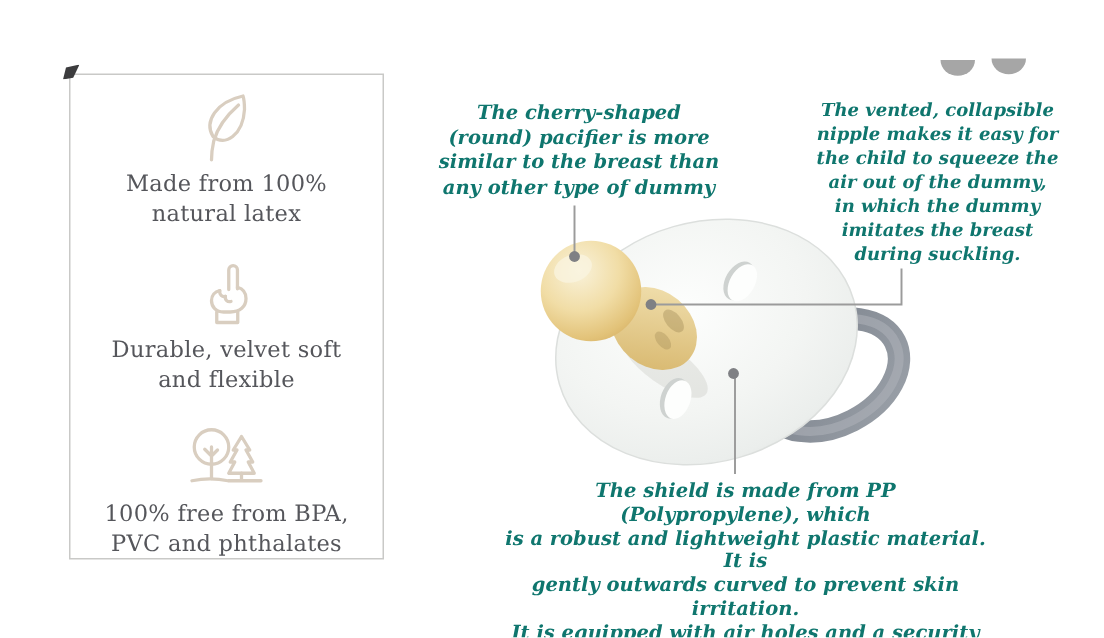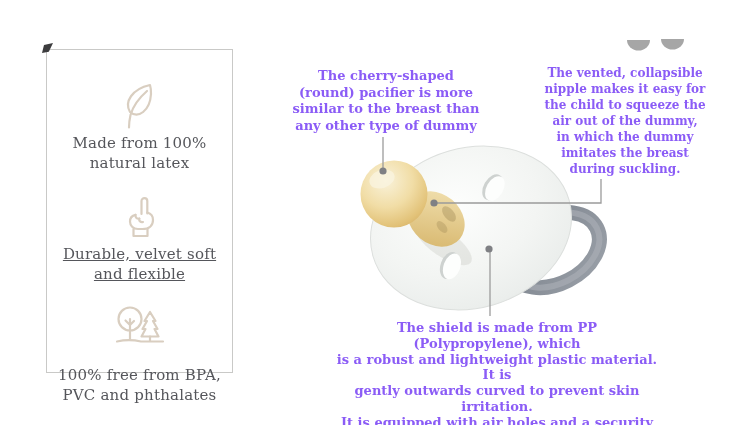--- a/index.html
+++ b/index.html
@@ -6,44 +6,44 @@
   .canvas{
     position:relative;
     width:736px;height:425px;
     background:#ffffff;
     overflow:hidden;
     font-family:"DejaVu Serif", serif;
   }
   
   .panel{
     position:absolute;left:46px;top:49px;
-    width:187px;height:324px;
+    width:210px;height:324px;
     border:1px solid #c9c9c7;
     box-sizing:border-box;
     display:flex;flex-direction:column;align-items:center;
-    padding-top:30px;
+    padding-top:9px;
   }
   .corner-mark{
     position:absolute;left:-5px;top:-7px;
     width:11px;height:10px;
     background:#3c3c3e;
     clip-path:polygon(0 100%, 18% 20%, 100% 0, 62% 88%);
   }
   .feature{display:flex;flex-direction:column;align-items:center;}
   .feature-label{
     font-size:15px;line-height:19.5px;
     color:#55565b;text-align:center;
     white-space:pre-line;letter-spacing:.2px;
   }
   .icon{stroke:#d9cec0;fill:none;stroke-width:2.2;stroke-linecap:round;stroke-linejoin:round;}
   
   .callout{
     position:absolute;
-    font-weight:600;
-    color:#8b5cf6;text-align:center;
+    font-style:italic;font-weight:600;
+    color:#0f766e;text-align:center;
     white-space:pre-line;
   }
   .callout.c1{left:280px;top:68px;width:212px;font-size:13px;line-height:16.5px;}
   .callout.c2{left:527px;top:65px;width:196px;font-size:12px;line-height:16px;}
   .callout.c3{left:336px;top:320px;width:322px;font-size:13px;line-height:15.8px;}
   .art{position:absolute;left:0;top:0;pointer-events:none;}
 </style>
 </head>
 <body>
 
@@ -133,33 +133,33 @@
     </div>
 
     <div class="feature">
       <svg class="icon" width="36" height="44" viewBox="0 0 36 44">
         <path d="M19.5 19 V6 a2.9 2.9 0 0 1 5.8 0 V18.5"></path>
         <path d="M25.3 17.5 C29 18.5 31 21.5 31 25 C31 30.5 27 34 20.5 34 H16 C11 34 8 30.5 8 26.5 C8 23 10.2 20.5 13.5 19.8"></path>
         <path d="M13.5 19.8 C13.2 22.5 15 24.2 17.3 23.6"></path>
         <path d="M17.3 23.6 C16.8 26 18.6 27.6 21 27"></path>
         <path d="M11.5 34 V41 H25.5 V34"></path>
       </svg>
-      <div class="feature-label" style="margin:6px 0 20px 0;text-decoration:underline;">Durable, velvet soft
+      <div class="feature-label" style="margin:6px 0 20px 0;">Durable, velvet soft
 and flexible</div>
     </div>
 
     <div class="feature">
       <svg class="icon" width="52" height="42" viewBox="0 0 52 42">
         <circle cx="16" cy="15" r="11.5"></circle>
         <path d="M16 15 V36 M16 21 L11.5 16.5 M16 21 L20 17"></path>
         <path d="M36 8 L30.5 17 H33 L28.5 25 H31.5 L27.5 32.5 H44.5 L40.5 25 H43.5 L39 17 H41.5 Z"></path>
         <path d="M36 32.5 V37"></path>
         <path d="M3 37.5 C11 35.8 19 35.8 27 37.5 H49"></path>
       </svg>
-      <div class="feature-label" style="margin:20px 0 0 0;">100% free from BPA,
+      <div class="feature-label" style="margin:8px 0 0 0;">100% free from BPA,
 PVC and phthalates</div>
     </div>
   </div>
 
   <div class="callout c1">The cherry-shaped
 (round) pacifier is more
 similar to the breast than
 any other type of dummy</div>
 
   <div class="callout c2">The vented, collapsible

